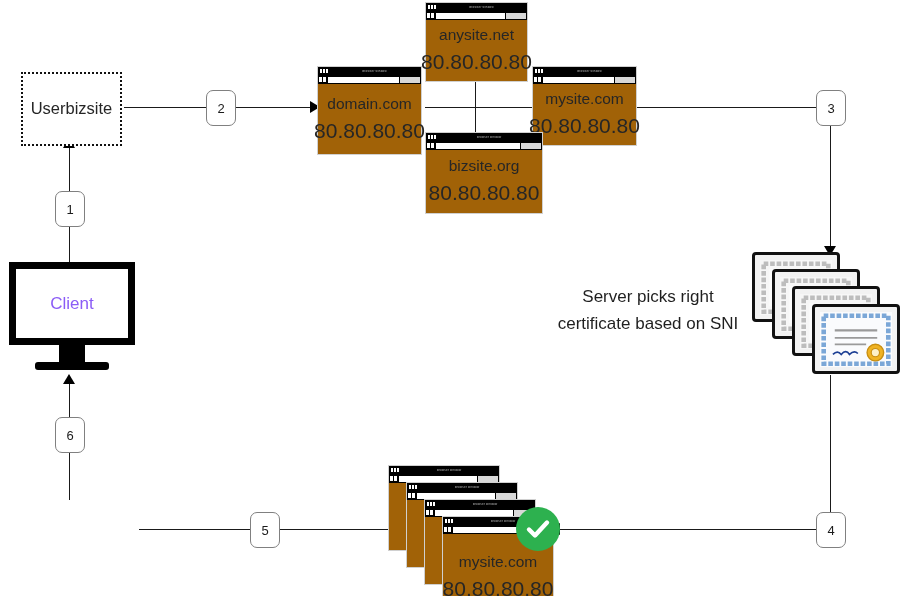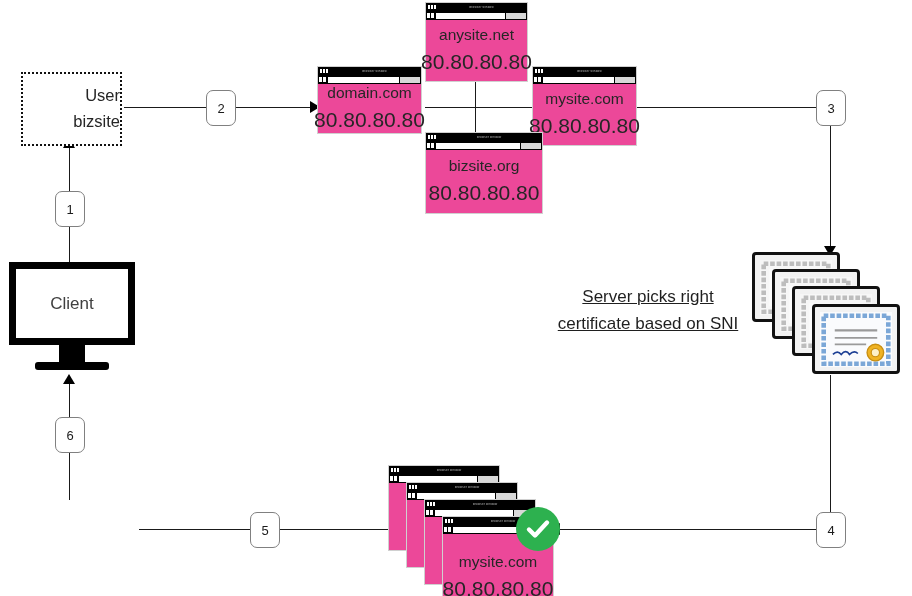--- a/index.html
+++ b/index.html
@@ -60,22 +60,22 @@
     border-bottom: 6px solid transparent;
     border-left: 10px solid #000;
   }
 
   
   .dotted-box {
     position: absolute;
     border: 2px dotted #111;
     background: #fff;
     display: flex;
-    flex-direction: column;
-    align-items: flex-end;
+    flex-direction: row;
+    align-items: center;
     justify-content: center;
     color: #262626;
     font-size: 16.5px;
     line-height: 1.55;
     text-align: center;
   }
 
   
   .step-badge {
     position: absolute;
@@ -101,21 +101,21 @@
     left: 0; top: 0;
     width: 126px;
     height: 83px;
     border: 7px solid #000;
     background: #fff;
     box-sizing: border-box;
     display: flex;
     align-items: center;
     justify-content: center;
     font-size: 17px;
-    color: #404040;
+    color: #8b5cf6;
   }
   .monitor-neck {
     position: absolute;
     left: 50px;
     top: 83px;
     width: 26px;
     height: 17px;
     background: #000;
   }
   .monitor-base {
@@ -124,21 +124,21 @@
     top: 100px;
     width: 74px;
     height: 8px;
     background: #000;
     border-radius: 3px;
   }
 
   
   .win {
     position: absolute;
-    background: #ec4899;
+    background: #a16207;
     border: 1px solid #d0d0d0;
     box-sizing: border-box;
   }
   .win-titlebar {
     position: absolute;
     left: 0; top: 0; right: 0;
     height: 8px;
     background: #000;
     display: flex;
     align-items: center;
@@ -207,21 +207,20 @@
   }
   .win-body .win-sub { font-size: 21px; }
 
   
   .caption {
     position: absolute;
     color: #1f1f1f;
     font-size: 17px;
     line-height: 1.6;
     text-align: center;
-    text-decoration: underline;
   }
 
   
   .cert {
     position: absolute;
     width: 88px;
     height: 70px;
     border: 3px solid #111;
     border-radius: 4px;
     background: #f2f2f2;
@@ -305,21 +304,21 @@
       </span>
       <span class="tb-url"></span>
       <span class="tb-go"></span>
     </div>
     <div class="win-body">
       <div>anysite.net</div>
       <div class="win-sub">80.80.80.80</div>
     </div>
   </div>
 
-  <div class="win" style="left:317px; top:66px; width:105px; height:68px;">
+  <div class="win" style="left:317px; top:66px; width:105px; height:89px;">
     <div class="win-titlebar">
       <span class="tb-dots">
         <i class="tb-dot"></i>
           <i class="tb-dot"></i>
           <i class="tb-dot"></i>
       </span>
       <span class="tb-title">Browser window</span>
     </div>
     <div class="win-toolbar">
       <span class="tb-nav">

